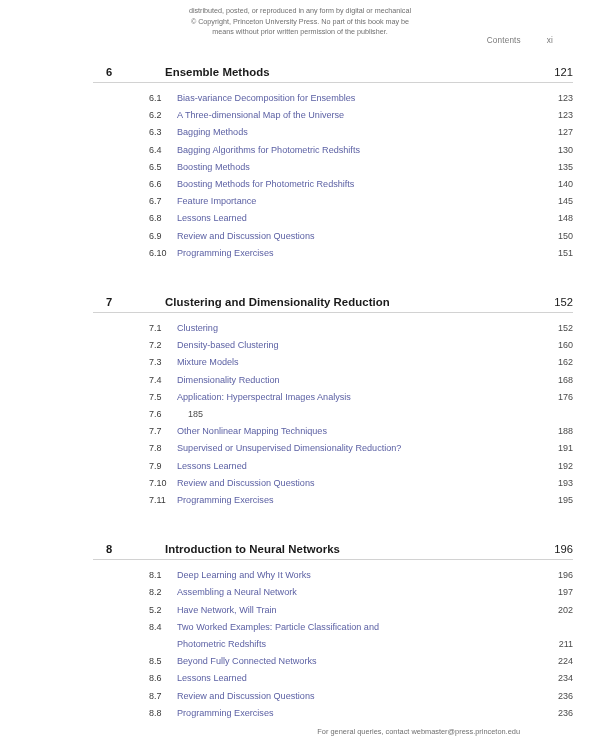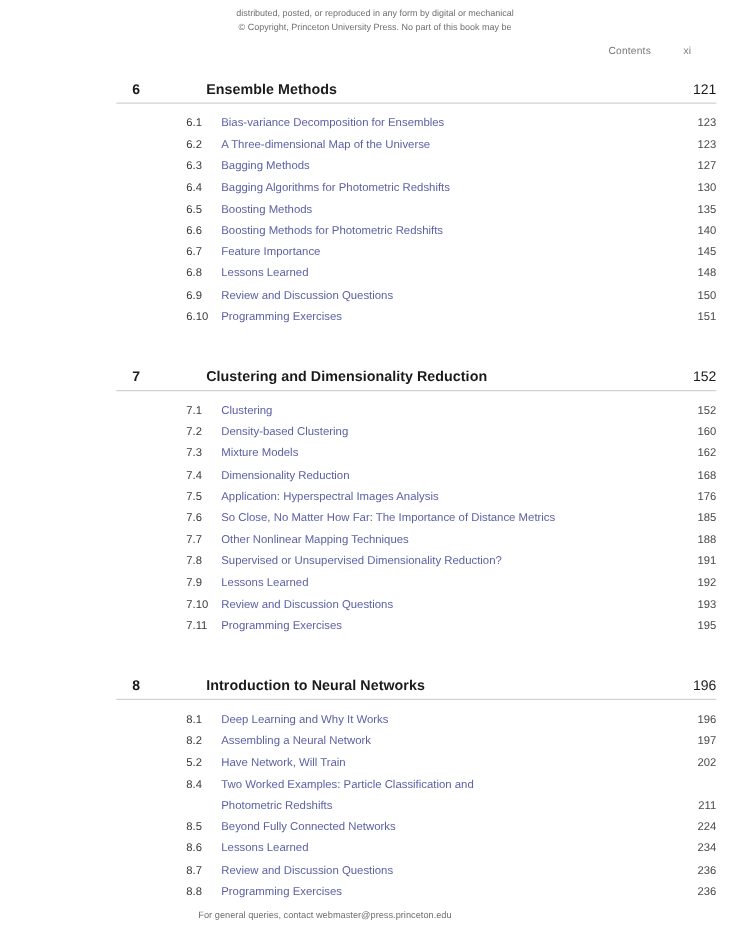--- a/index.html
+++ b/index.html
@@ -118,31 +118,32 @@
   .section-row.multiline .section-num { align-self: flex-start; }
 
   .gap-chapter { height: 34px; }
 
   
   .footer {
     position: absolute;
     bottom: 14px;
     left: 0;
     width: 520px;
-    text-align: center;
+    text-align: right;
     font-size: 7.4px;
     color: #6f6f6f;
   }
 </style>
 </head>
 <body>
 
 <div class="copyright">
   <div>distributed, posted, or reproduced in any form by digital or mechanical</div>
   <div>© Copyright, Princeton University Press. No part of this book may be</div>
+  <div>means without prior written permission of the publisher.</div>
 </div>
 
 <div class="running-head">
   <span class="rh-label">Contents</span><span>xi</span>
 </div>
 
 <div class="toc" id="toc-root">
     <div class="chapter-block">
       <div class="chapter-row">
         <span class="chapter-num">6</span>
@@ -232,21 +233,20 @@
           <span class="section-title">Dimensionality Reduction</span>
           <span class="section-page">168</span>
         </div>
         <div class="section-row">
           <span class="section-num">7.5</span>
           <span class="section-title">Application: Hyperspectral Images Analysis</span>
           <span class="section-page">176</span>
         </div>
         <div class="section-row">
           <span class="section-num">7.6</span>
-          <span class="section-title">So Close, No Matter How Far: The Importance of Distance Metrics</span>
           <span class="section-page">185</span>
         </div>
         <div class="section-row">
           <span class="section-num">7.7</span>
           <span class="section-title">Other Nonlinear Mapping Techniques</span>
           <span class="section-page">188</span>
         </div>
         <div class="section-row">
           <span class="section-num">7.8</span>
           <span class="section-title">Supervised or Unsupervised Dimensionality Reduction?</span>

